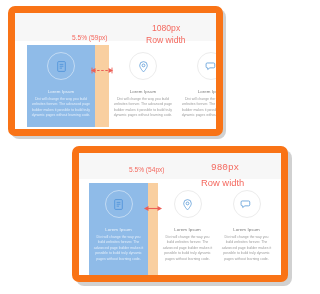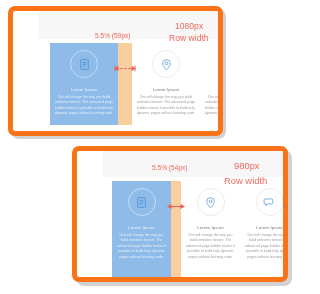--- a/index.html
+++ b/index.html
@@ -12,25 +12,24 @@
     height: 294px;
     position: relative;
     overflow: hidden;
     font-family: "Liberation Sans", sans-serif;
   }
 
   
   .window {
     position: absolute;
     background: #ffffff;
-    border: 5px solid #f97316;
+    border: 7px solid #f97316;
     border-radius: 7px;
     box-sizing: border-box;
     overflow: hidden;
-    padding-left: 25px;
   }
   .window-shadow {
     position: absolute;
     border-radius: 8px;
     background: rgba(0,0,0,0.18);
   }
   #window-top {
     left: 8px;
     top: 6px;
     width: 215px;
@@ -156,21 +155,21 @@
     position: absolute;
     color: #f4695f;
     white-space: nowrap;
     font-family: "Liberation Sans", sans-serif;
   }
   #annot-pct-top  { left: 57px;  top: 21px; font-size: 6.6px; }
   #annot-rowpx-top{ left: 137px; top: 10px; font-size: 8.6px; }
   #annot-rowlbl-top{left: 131px; top: 22px; font-size: 8.6px; }
 
   #annot-pct-bottom   { left: 50px;  top: 13px; font-size: 6.6px; }
-  #annot-rowpx-bottom { left: 132px; top: 9px;  font-size: 9.4px; }
+  #annot-rowpx-bottom { left: 132px; top: 9px;  font-size: 9.4px; font-family: Liberation Mono, monospace; }
   #annot-rowlbl-bottom{ left: 122px; top: 24px; font-size: 9.4px; z-index: 6; }
 
   
   .dbl-arrow {
     position: absolute;
     top: 22px;
     left: 50%;
     transform: translateX(-50%);
   }
 </style>

